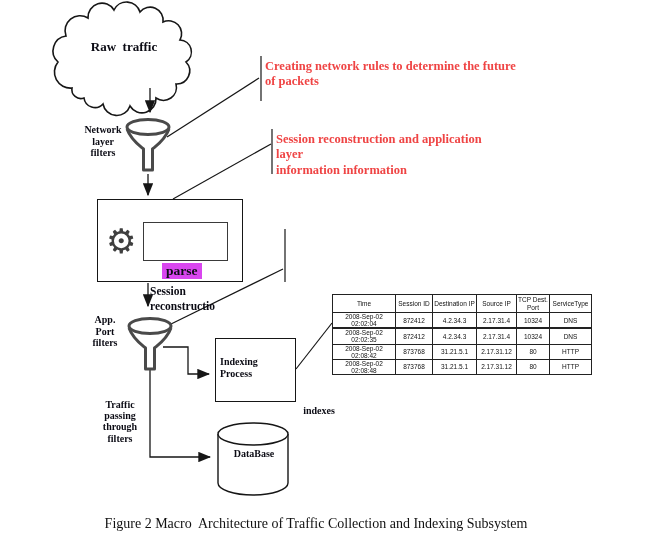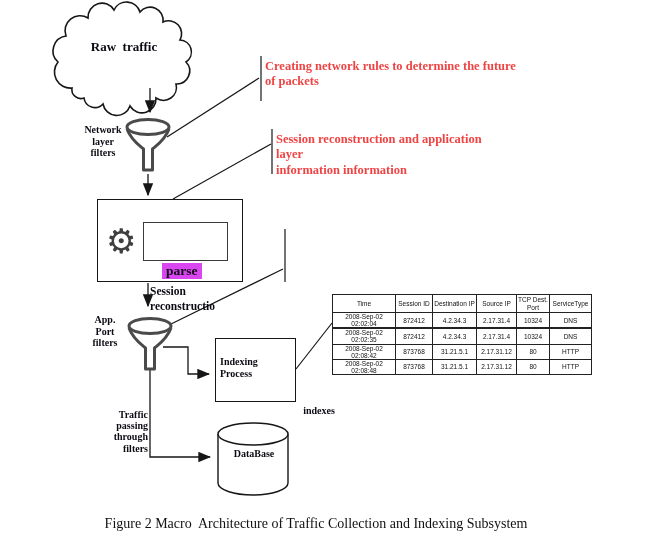--- a/index.html
+++ b/index.html
@@ -118,21 +118,21 @@
 layer
 filters</div>
   <div class="session-text" style="left:150px; top:244px;margin-top:40px;">Session
 reconstructio</div>
   <div class="parse-label" style="left:162px; top:263px;">parse</div>
   <div class="label" style="left:78px; top:314px; width:54px;">App.
 Port
 filters</div>
   <div class="label" style="left:220px; top:356px; width:60px; text-align:left; line-height:1.2;">Indexing
 Process</div>
-  <div class="label" style="left:92px; top:409px; width:56px; line-height:1.12;text-align:right;">Traffic
+  <div class="label" style="left:92px; top:399px; width:56px; line-height:1.12;">Traffic
 passing
 through
 filters</div>
   <div class="label" style="left:294px; top:405px; width:50px; text-align:center;">indexes</div>
   <div class="label" style="left:221px; top:448px; width:66px;">DataBase</div>
 
   <div class="annot" style="left:265px; top:59px; width:260px;">Creating network rules to determine the future
 of packets</div>
   <div class="annot" style="left:276px; top:132px; width:230px;">Session reconstruction and application layer
 information information</div>

